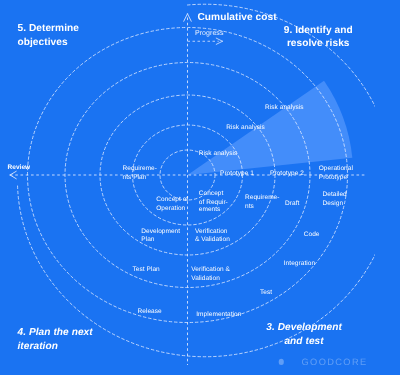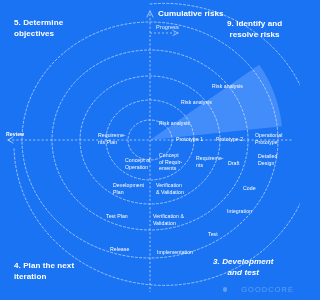--- a/index.html
+++ b/index.html
@@ -125,24 +125,24 @@
 
   <div class="head" style="left:14px;top:18px;">5. Determine
 objectives</div>
 
   <div class="head" style="left:227px;top:19px;text-align:center;">9. Identify and
 resolve risks</div>
 
   <div class="head" style="left:213px;top:257px;text-align:center;font-style:italic;">3. Development
 and test</div>
 
-  <div class="head" style="left:14px;top:261px;">4. Plan the next
+  <div class="head" style="left:14px;top:261px;font-style:italic;">4. Plan the next
 iteration</div>
 
-  <div class="axis-title" style="left:158px;top:9px;">Cumulative risks</div>
+  <div class="axis-title" style="left:158px;top:9px;">Cumulative cost</div>
 
   <div class="axis-sub" style="left:156px;top:24px;">Progress</div>
 
   <div class="review-lbl" style="left:6px;top:131px;">Review</div>
 
   <div class="lbl" style="left:159px;top:120px;">Risk analysis</div>
 
   <div class="lbl" style="left:181px;top:99px;">Risk analysis</div>
 
   <div class="lbl" style="left:212px;top:83px;">Risk analysis</div>

